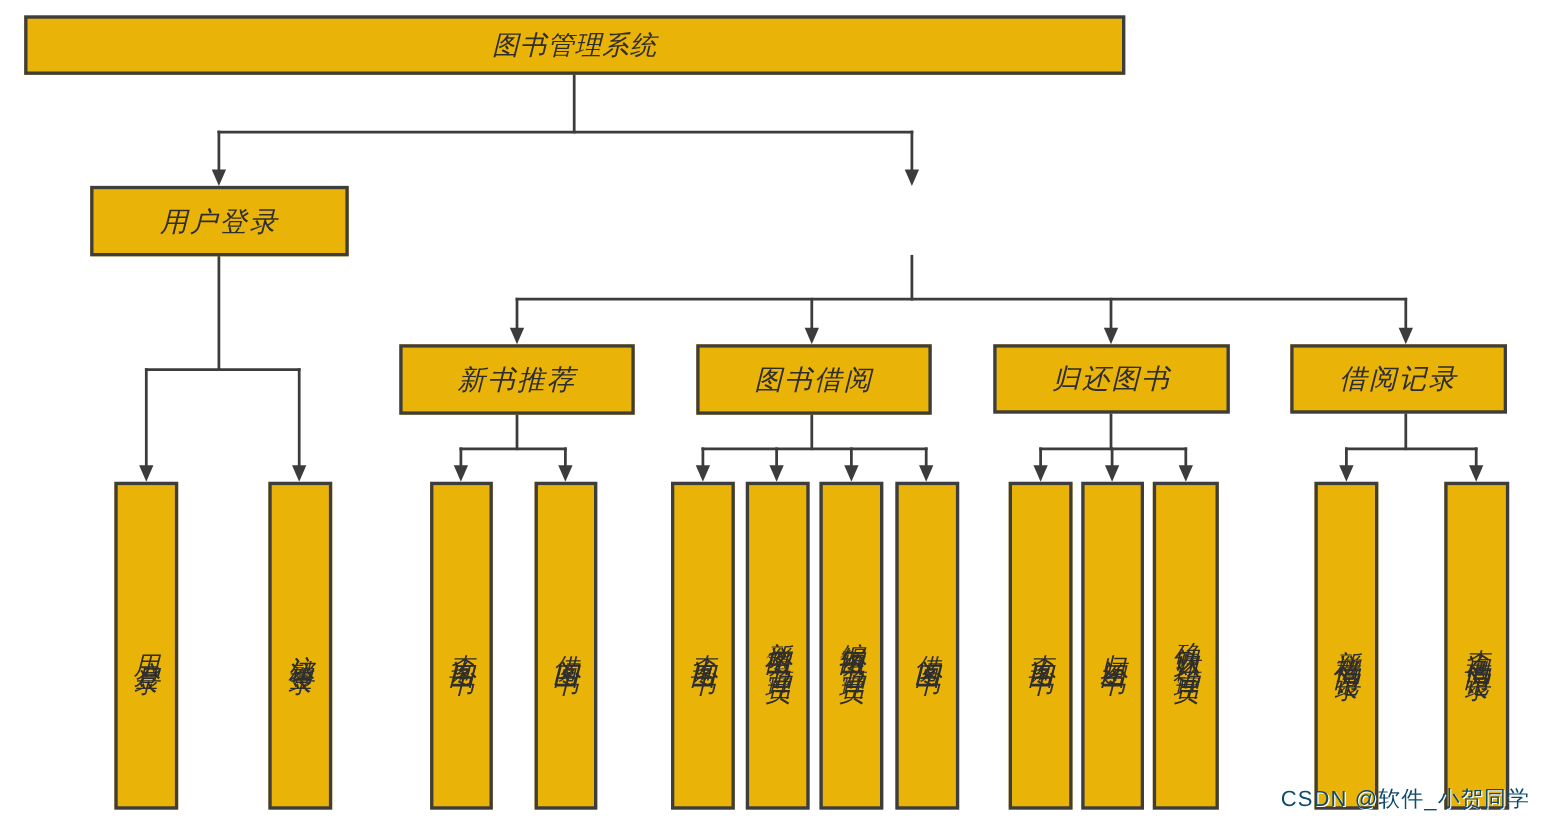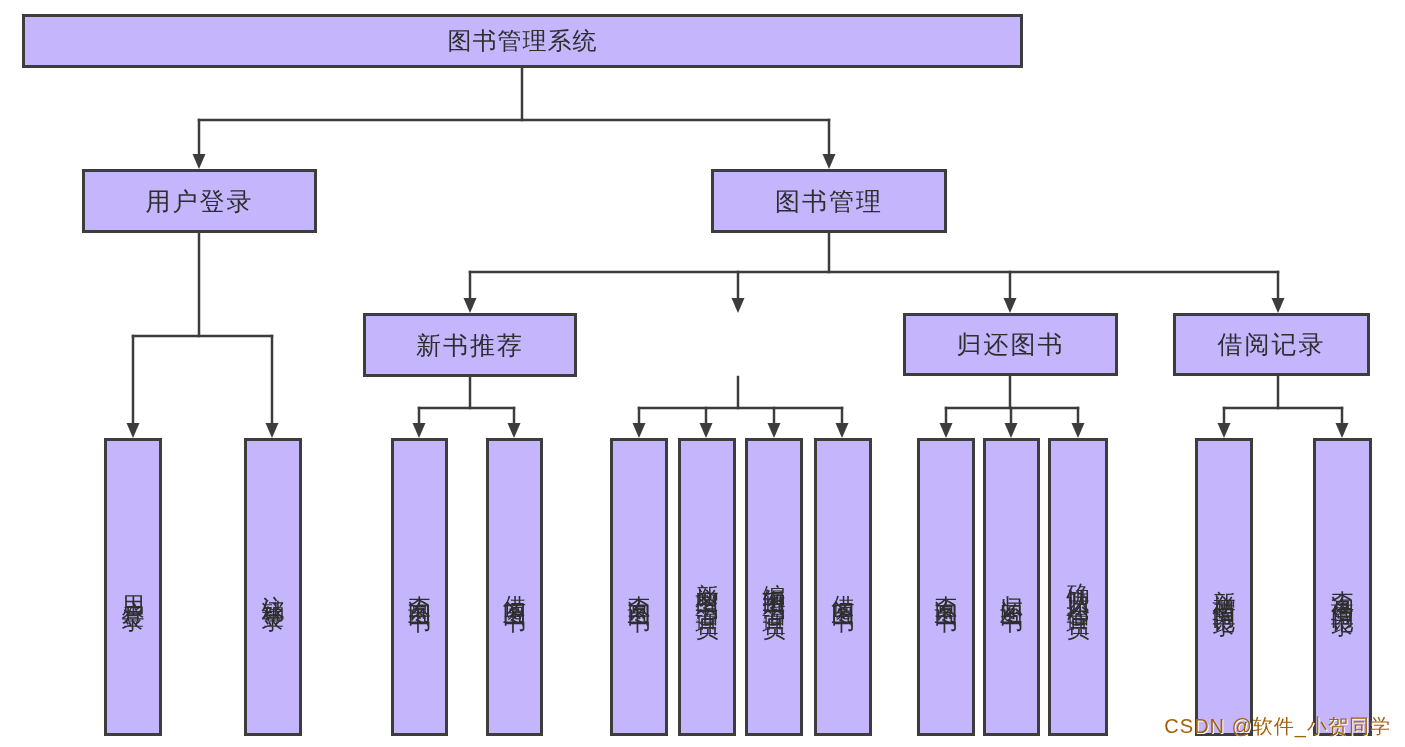--- a/index.html
+++ b/index.html
@@ -1,33 +1,33 @@
 <!DOCTYPE html>
 <html><head>
 <meta charset="utf-8">
 <style>
   html,body{margin:0;padding:0;background:#ffffff;}
   body{font-family:"Liberation Sans","DejaVu Sans",sans-serif;}
   .canvas{position:relative;width:1405px;height:747px;background:#ffffff;overflow:hidden;}
   #wires{position:absolute;left:0;top:0;width:1405px;height:747px;pointer-events:none;}
   .node{
     position:absolute;box-sizing:border-box;
-    border:3px solid #3d3d3d;background:#c4b5fd;
+    border:3px solid #3d3d3d;background:#eab308;
     display:flex;align-items:center;justify-content:center;
-    color:#2e2e2e;z-index:2;
+    color:#2e2e2e;z-index:2;font-style:italic;
   }
   .root-node{font-size:24px;letter-spacing:1px;}
   .hnode{font-size:25px;letter-spacing:2px;}
   .leaf{
     writing-mode:vertical-rl;text-orientation:mixed;
     font-size:23px;letter-spacing:5px;line-height:1;
   }
   .watermark{
     position:absolute;right:14px;bottom:7px;z-index:3;
-    font-size:20px;color:#a16207;letter-spacing:1px;
+    font-size:20px;color:#0c4a6e;letter-spacing:1px;
     text-shadow:1px 1px 0 #ffffff;
   }
 </style>
 </head>
 <body>
 
 <div class="canvas">
 
   <svg id="wires" viewBox="0 0 1405 747" xmlns="http://www.w3.org/2000/svg">
       <line x1="522" y1="68" x2="522" y2="120" stroke="#3c3c3c" stroke-width="2.5" stroke-linecap="square"></line>
@@ -80,23 +80,23 @@
       <polygon points="1071.5,423 1084.5,423 1078,438" fill="#3c3c3c"></polygon>
       <line x1="1224" y1="408" x2="1224" y2="425" stroke="#3c3c3c" stroke-width="2.5" stroke-linecap="square"></line>
       <polygon points="1217.5,423 1230.5,423 1224,438" fill="#3c3c3c"></polygon>
       <line x1="1342" y1="408" x2="1342" y2="425" stroke="#3c3c3c" stroke-width="2.5" stroke-linecap="square"></line>
       <polygon points="1335.5,423 1348.5,423 1342,438" fill="#3c3c3c"></polygon>
     </svg>
 
   <div class="node root-node" style="left:22px;top:14px;width:1001px;height:54px;">图书管理系统</div>
 
   <div class="node hnode" style="left:82px;top:169px;width:235px;height:64px;">用户登录</div>
-  <div class="node hnode" style="left:711px;top:169px;width:236px;height:64px;">图书管理</div>
 
   <div class="node hnode" style="left:363px;top:313px;width:214px;height:64px;">新书推荐</div>
+  <div class="node hnode" style="left:633px;top:313px;width:214px;height:64px;">图书借阅</div>
   <div class="node hnode" style="left:903px;top:313px;width:215px;height:63px;">归还图书</div>
   <div class="node hnode" style="left:1173px;top:313px;width:197px;height:63px;">借阅记录</div>
 
   <div class="node leaf" style="left:104px;top:438px;width:58px;height:298px;">用户登录</div>
   <div class="node leaf" style="left:244px;top:438px;width:58px;height:298px;">注销登录</div>
 
   <div class="node leaf" style="left:391px;top:438px;width:57px;height:298px;">查询图书</div>
   <div class="node leaf" style="left:486px;top:438px;width:57px;height:298px;">借阅图书</div>
 
   <div class="node leaf" style="left:610px;top:438px;width:58px;height:298px;">查询图书</div>

